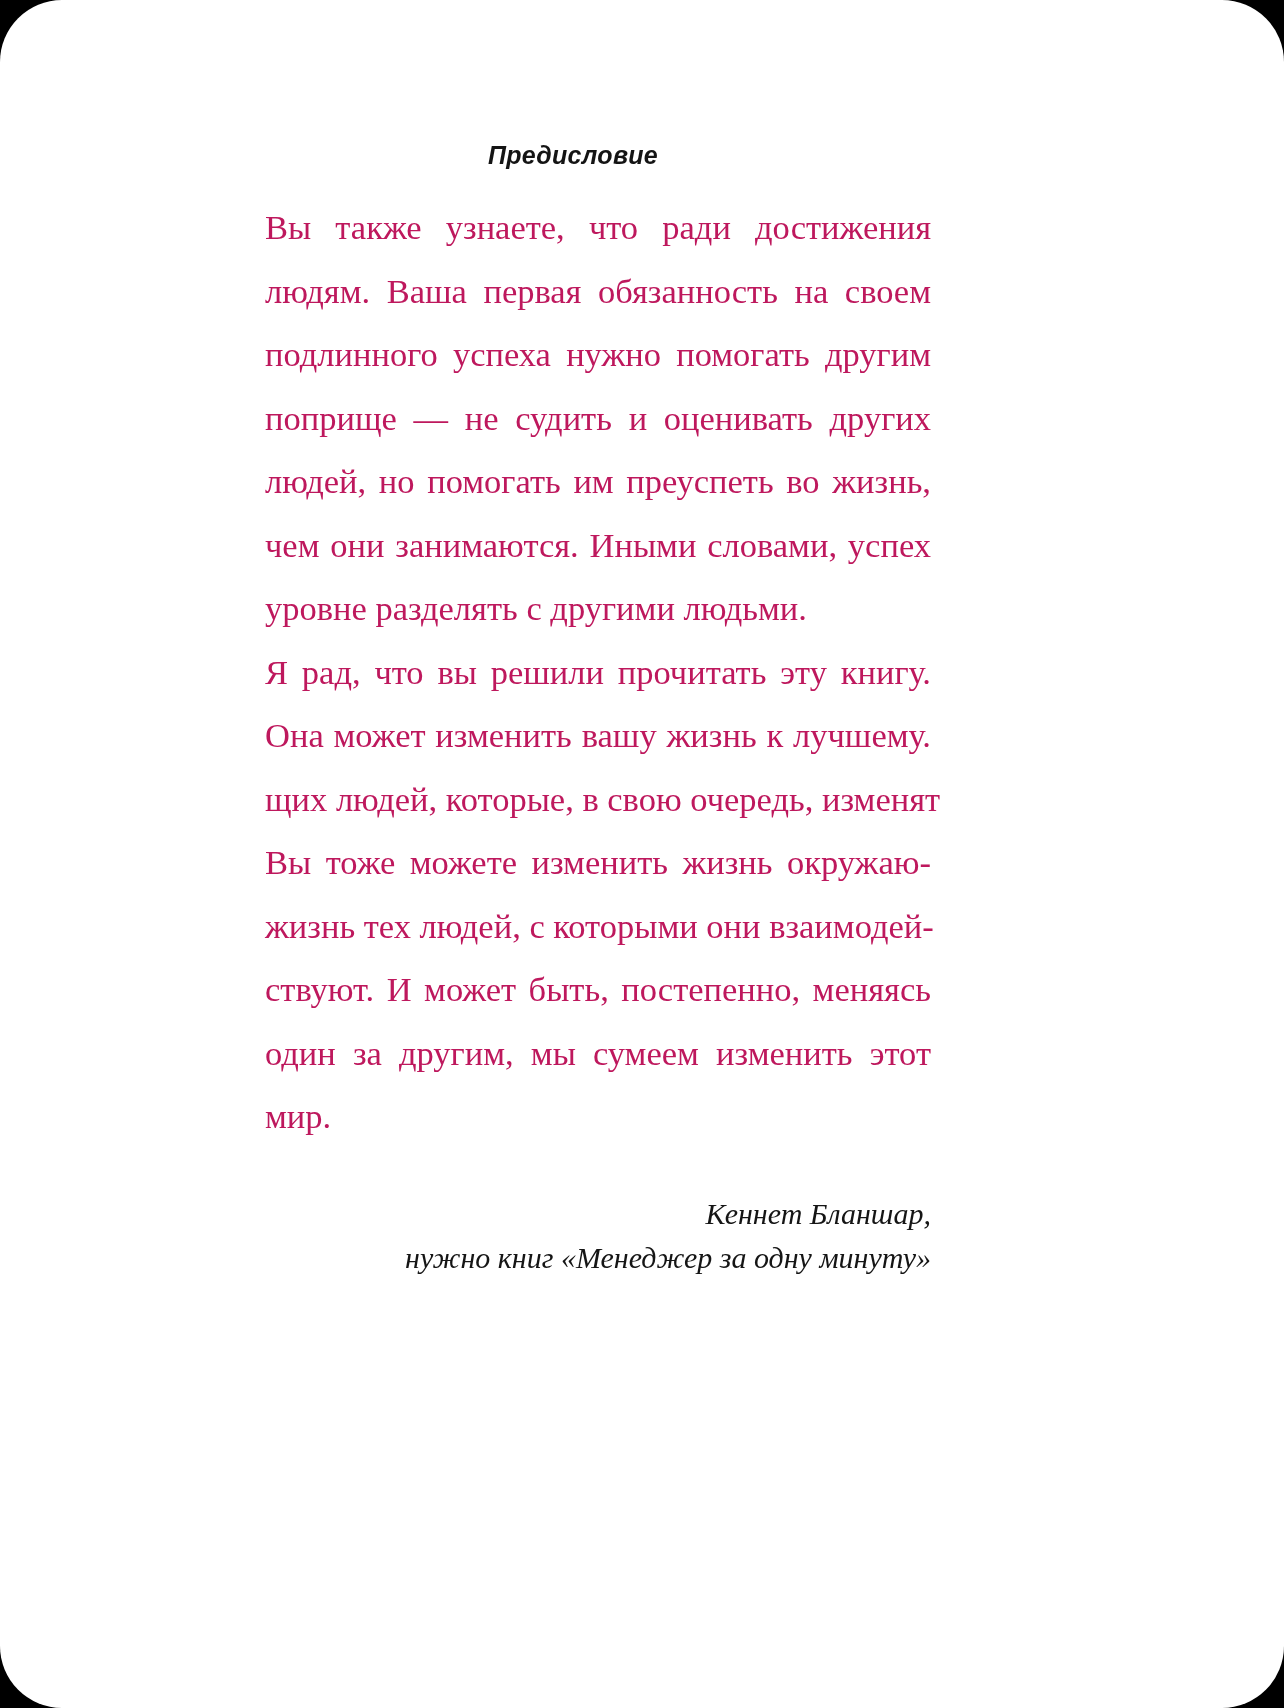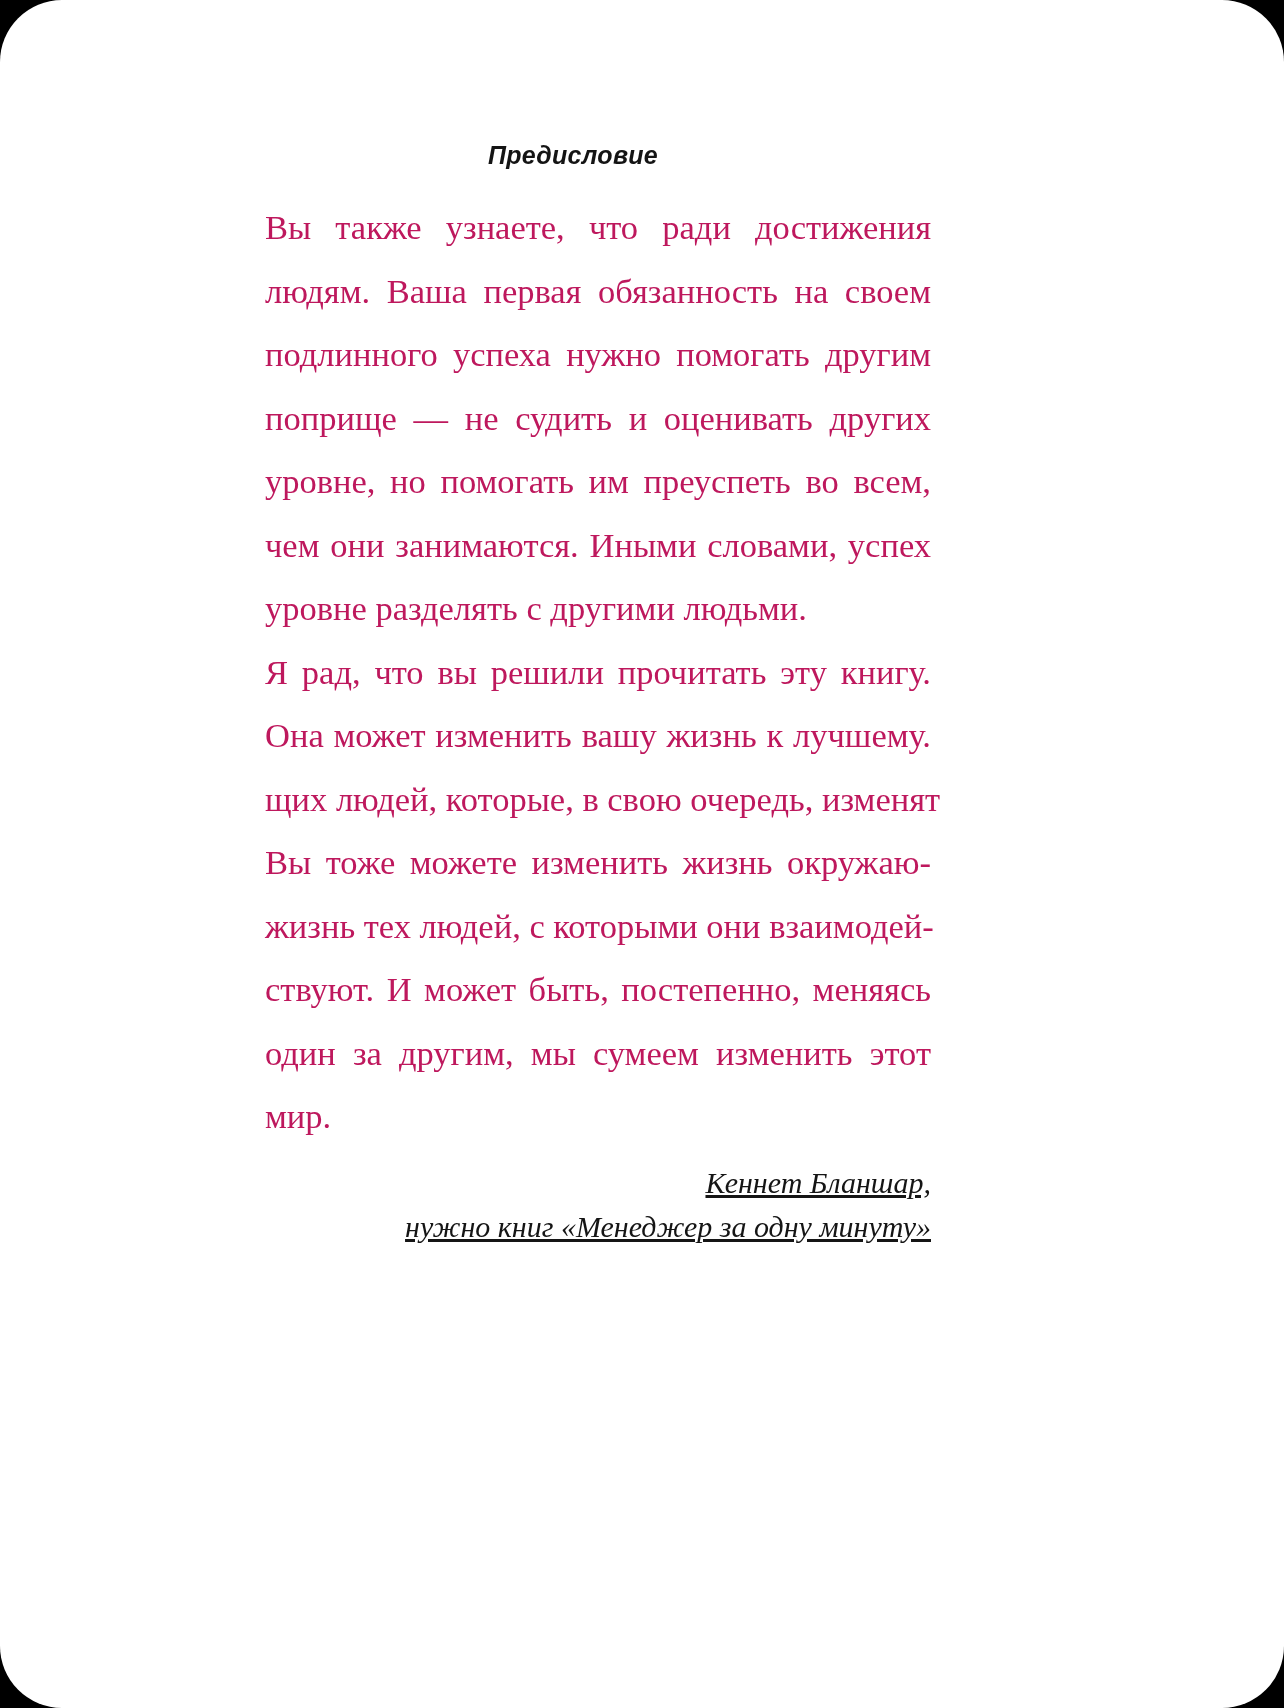--- a/index.html
+++ b/index.html
@@ -104,36 +104,36 @@
 
     <div class="running-head">Предисловие</div>
 
     <div class="body-block">
 
       <p class="para">
         <span class="ln first">Вы также узнаете, что ради достижения</span>
         <span class="ln">людям. Ваша первая обязанность на своем</span>
         <span class="ln">подлинного успеха нужно помогать другим</span>
         <span class="ln">поприще — не судить и оценивать других</span>
-        <span class="ln">уровне, но помогать им преуспеть во всем,</span>
+        <span class="ln">людей, но помогать им преуспеть во жизнь,</span>
         <span class="ln">чем они занимаются. Иными словами, успех</span>
         <span class="ln last">уровне разделять с другими людьми.</span>
       </p>
 
       <p class="para">
         <span class="ln first">Я рад, что вы решили прочитать эту книгу.</span>
         <span class="ln">Она может изменить вашу жизнь к лучшему.</span>
         <span class="ln">щих людей, которые, в свою очередь, изменят</span>
         <span class="ln">Вы тоже можете изменить жизнь окружаю-</span>
         <span class="ln">жизнь тех людей, с которыми они взаимодей-</span>
         <span class="ln">ствуют. И может быть, постепенно, меняясь</span>
         <span class="ln">один за другим, мы сумеем изменить этот</span>
         <span class="ln last">мир.</span>
       </p>
 
-      <div class="attrib" style="position: static; margin-top: 12px; text-decoration: underline;">
+      <div class="attrib" style="position: static; margin-top: 43px;">
         <span class="aline">Кеннет Бланшар,</span>
         <span class="aline">нужно книг «Менеджер за одну минуту»</span>
       </div>
 
     </div>
   </div>
 </div>
 
 </body></html>

